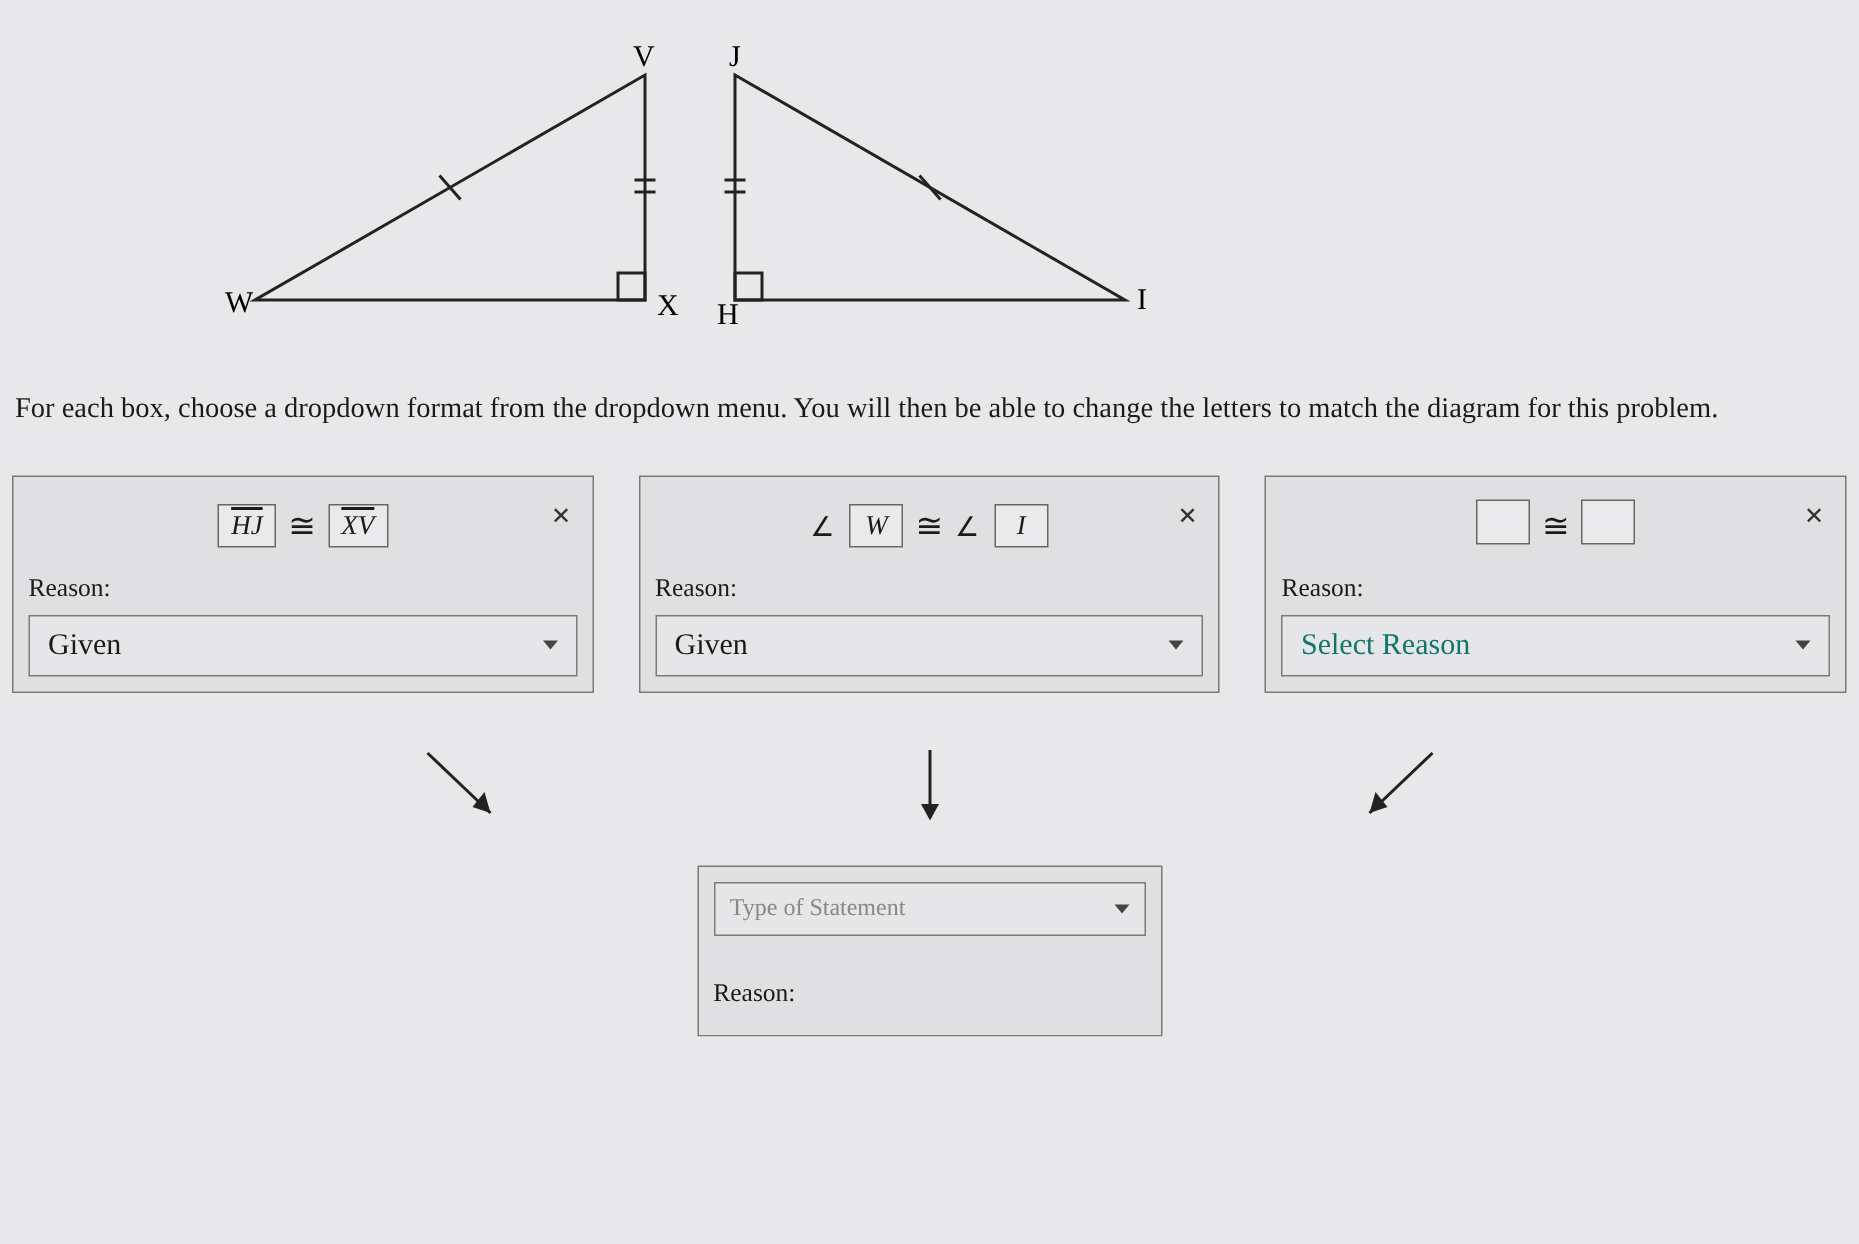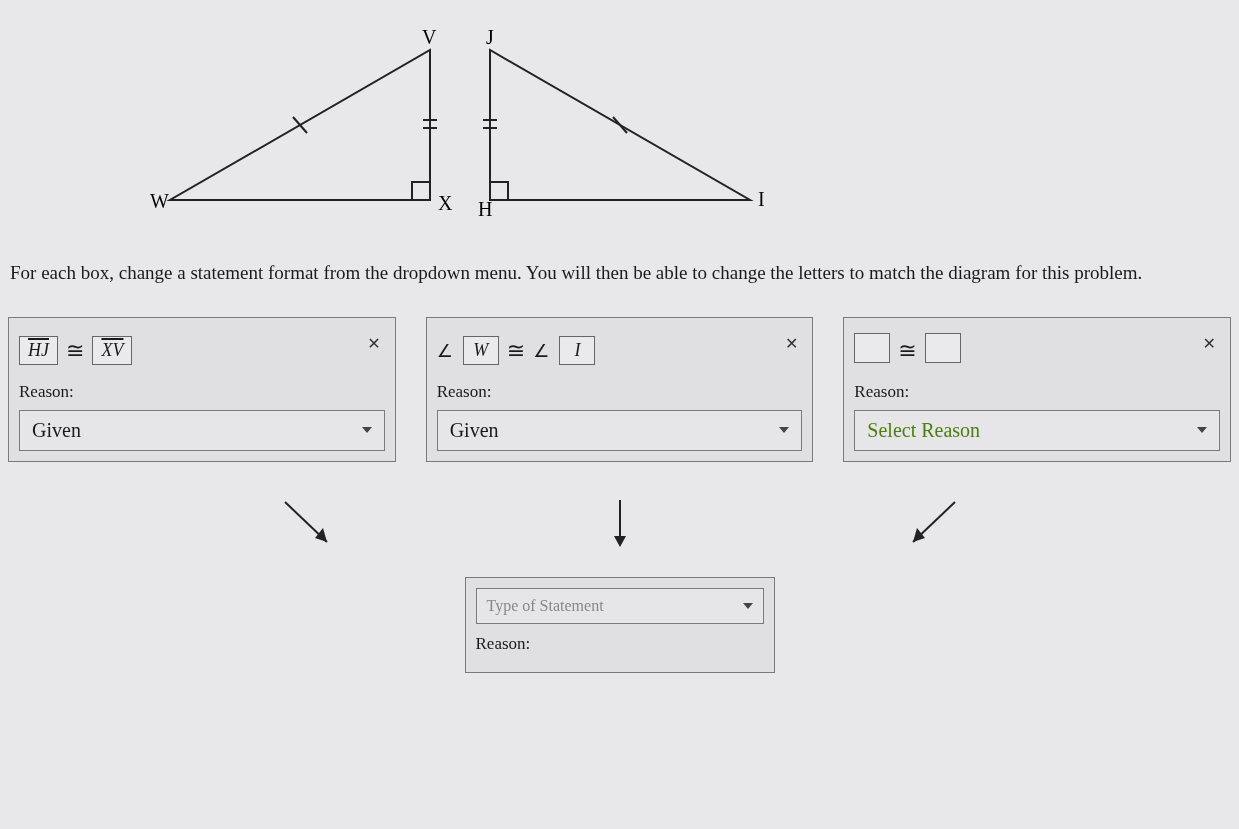--- a/index.html
+++ b/index.html
@@ -38,20 +38,21 @@
     top: 16px;
     right: 14px;
     font-size: 16px;
     color: #333;
     cursor: pointer;
     font-family: Arial, sans-serif;
   }
   .statement-row {
     display: flex;
     align-items: center;
+    justify-content: center;
     gap: 8px;
     font-size: 20px;
     margin-bottom: 10px;
     min-height: 42px;
   }
   .overline {
     text-decoration: overline;
     text-decoration-thickness: 1.5px;
   }
   .letter-box {
@@ -86,21 +87,21 @@
   .dropdown {
     border: 1.5px solid #7a7a7a;
     background: #e6e6e8;
     padding: 8px 12px;
     font-size: 20px;
     display: flex;
     justify-content: space-between;
     align-items: center;
     cursor: pointer;
   }
-  .dropdown.placeholder { color: #4d7c0f; }
+  .dropdown.placeholder { color: #0f766e; }
   .dropdown-caret {
     width: 0; height: 0;
     border-left: 5px solid transparent;
     border-right: 5px solid transparent;
     border-top: 6px solid #444;
   }
   .arrows-row {
     display: flex;
     justify-content: center;
     gap: 260px;
@@ -120,21 +121,21 @@
   .type-dropdown {
     border: 1.5px solid #7a7a7a;
     background: #e6e6e8;
     padding: 8px 10px;
     color: #888;
     font-size: 16px;
     display: flex;
     justify-content: space-between;
     align-items: center;
     cursor: pointer;
-    margin-bottom: 10px;
+    margin-bottom: 28px;
   }
 </style>
 </head>
 <body>
 
 <div class="diagram-area">
   <svg class="diagram-svg" width="620" height="190" viewBox="0 0 620 190">
 
     <g stroke="#222" stroke-width="2" fill="none">
       <polygon points="20,170 280,170 280,20"></polygon>
@@ -159,21 +160,21 @@
       <line x1="333" y1="98" x2="347" y2="98"></line>
 
       <line x1="463" y1="87" x2="477" y2="103"></line>
     </g>
     <text x="336" y="14" font-size="20" font-family="Georgia">J</text>
     <text x="328" y="186" font-size="20" font-family="Georgia">H</text>
     <text x="608" y="176" font-size="20" font-family="Georgia">I</text>
   </svg>
 </div>
 
-<div class="instruction">For each box, change a statement format from the dropdown menu. You will then be able to change the letters to match the diagram for this problem.</div>
+<div class="instruction">For each box, choose a dropdown format from the dropdown menu. You will then be able to change the letters to match the diagram for this problem.</div>
 
 <div class="cards-row">
 
   <div class="card">
     <span class="card-close">✕</span>
     <div class="statement-row">
       <span class="overline letter-box">HJ</span>
       <span class="congruent">≅</span>
       <span class="overline letter-box">XV</span>
     </div>

